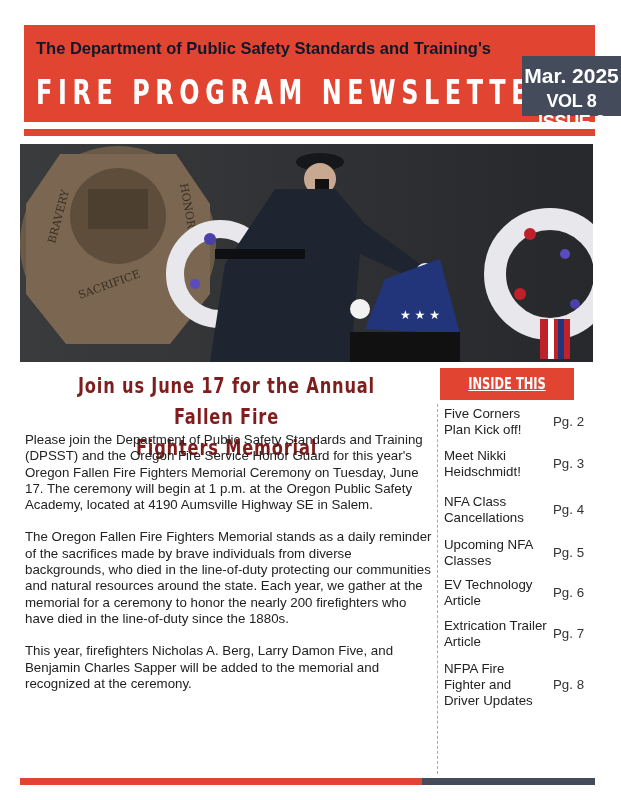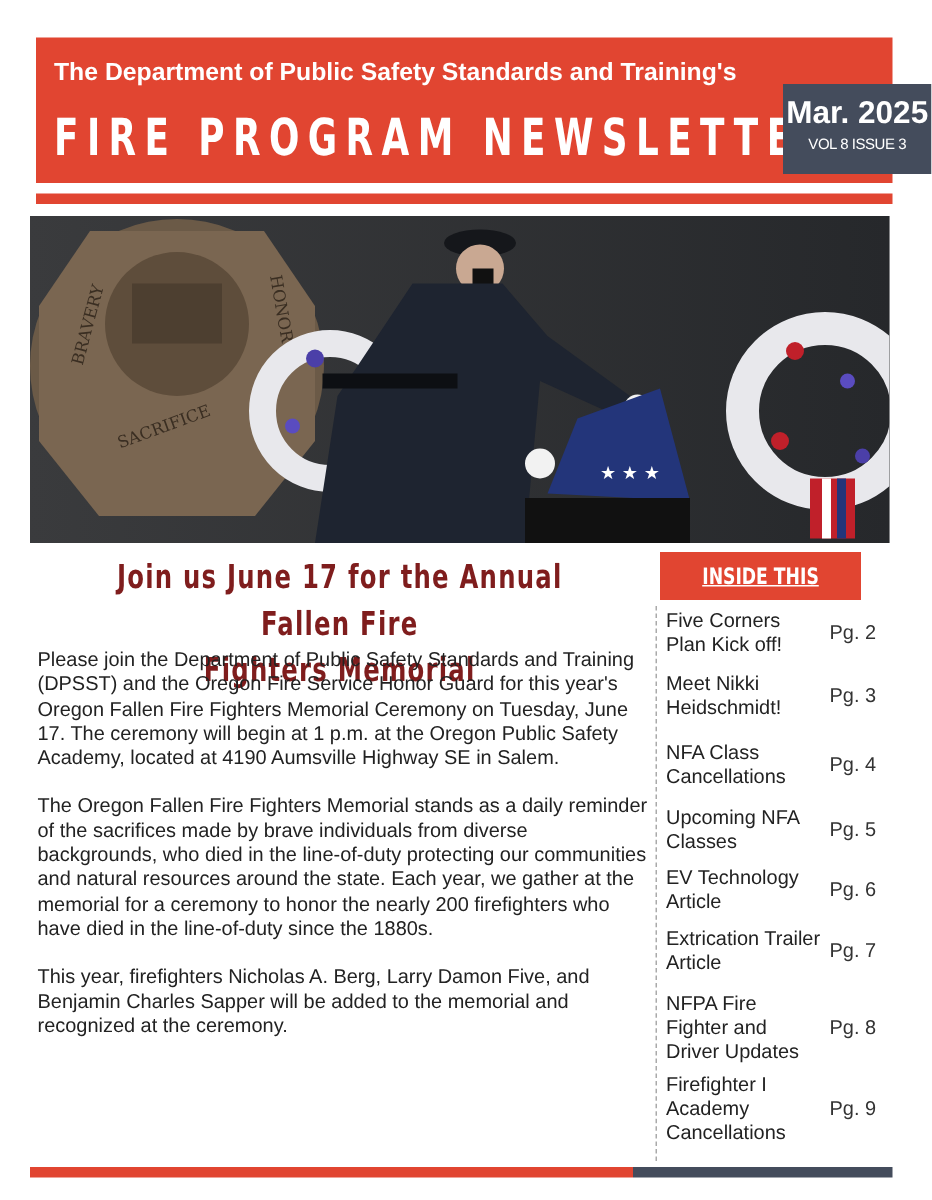--- a/index.html
+++ b/index.html
@@ -1,22 +1,22 @@
 <!DOCTYPE html>
 <html><head>
 <meta charset="utf-8">
 <style>
   html,body{margin:0;padding:0;background:#fff;}
   body{width:621px;height:800px;position:relative;overflow:hidden;font-family:"DejaVu Sans",sans-serif;}
   .hdr{position:absolute;left:24px;top:25px;width:571px;height:97px;background:#e14531;}
-  .hdr-sub{position:absolute;left:12px;top:14px;font-family:"Liberation Sans",sans-serif;font-weight:bold;font-size:16.5px;color:#ffffff;letter-spacing:0px;white-space:nowrap;}
+  .hdr-sub{position:absolute;left:12px;top:14px;font-family:"Liberation Sans",sans-serif;font-weight:bold;font-size:16.5px;color:#0f172a;letter-spacing:0px;white-space:nowrap;}
   .hdr-title{position:absolute;left:12px;top:47px;font-family:"DejaVu Sans Condensed","Liberation Sans",sans-serif;font-weight:bold;font-size:34px;color:#fff;letter-spacing:7.2px;white-space:nowrap;transform:scaleX(0.78);transform-origin:left top;}
   .badge{position:absolute;left:522px;top:56px;width:99px;height:60px;background:#444c5c;color:#fff;text-align:center;font-family:"Liberation Sans",sans-serif;}
   .badge .d{font-weight:bold;font-size:21px;margin-top:8px;}
-  .badge .v{font-size:10px;margin-top:3px;letter-spacing:-0.3px;}
+  .badge .v{font-size:18px;margin-top:3px;letter-spacing:-0.3px;font-weight:bold;}
   .thinbar{position:absolute;left:24px;top:129px;width:571px;height:7px;background:#e14531;}
   .photo{position:absolute;left:20px;top:144px;width:573px;height:218px;background:#2b2d30;overflow:hidden;}
   .headline{position:absolute;left:14px;top:370px;width:425px;text-align:center;font-family:"DejaVu Sans Condensed","Liberation Sans",sans-serif;font-weight:bold;color:#7f1d1d;font-size:22px;line-height:31px;letter-spacing:1px;}
   .headline span{display:inline-block;transform:scaleX(0.82);}
   .body{position:absolute;left:25px;top:432px;width:410px;font-family:"Liberation Sans",sans-serif;font-size:13.3px;line-height:16.3px;color:#222;}
   .body p{margin:0 0 16px 0;}
   .sidebar-hdr{position:absolute;left:440px;top:368px;width:134px;height:32px;background:#e14531;color:#fff;text-align:center;font-family:"DejaVu Sans Condensed","Liberation Sans",sans-serif;font-weight:bold;font-size:15px;line-height:32px;}
   .sidebar-hdr span{display:inline-block;text-decoration:underline;transform:scaleX(0.85);}
   .toc{position:absolute;left:437px;top:404px;width:160px;height:370px;border-left:1px dashed #aaa;}
   .toc-item{position:absolute;left:6px;width:150px;font-family:"Liberation Sans",sans-serif;font-size:13.3px;line-height:16px;color:#222;}
@@ -108,17 +108,16 @@
 </div>
 
 <div class="toc">
   <div class="toc-item" style="top:2px"><span class="t">Five Corners Plan Kick off!</span><span class="p">Pg. 2</span></div>
   <div class="toc-item" style="top:44px"><span class="t">Meet Nikki Heidschmidt!</span><span class="p">Pg. 3</span></div>
   <div class="toc-item" style="top:90px"><span class="t">NFA Class Cancellations</span><span class="p">Pg. 4</span></div>
   <div class="toc-item" style="top:133px"><span class="t">Upcoming NFA Classes</span><span class="p">Pg. 5</span></div>
   <div class="toc-item" style="top:173px"><span class="t">EV Technology Article</span><span class="p">Pg. 6</span></div>
   <div class="toc-item" style="top:214px"><span class="t">Extrication Trailer Article</span><span class="p">Pg. 7</span></div>
   <div class="toc-item" style="top:257px"><span class="t">NFPA Fire Fighter and Driver Updates</span><span class="p">Pg. 8</span></div>
-  <div class="toc-item" style="top:311px"><span class="t">Firefighter I Academy Cancellations</span><span class="p">Pg. 9</span></div>
 </div>
 
 <div class="botbar-red"></div>
 <div class="botbar-dark"></div>
 
 </body></html>

